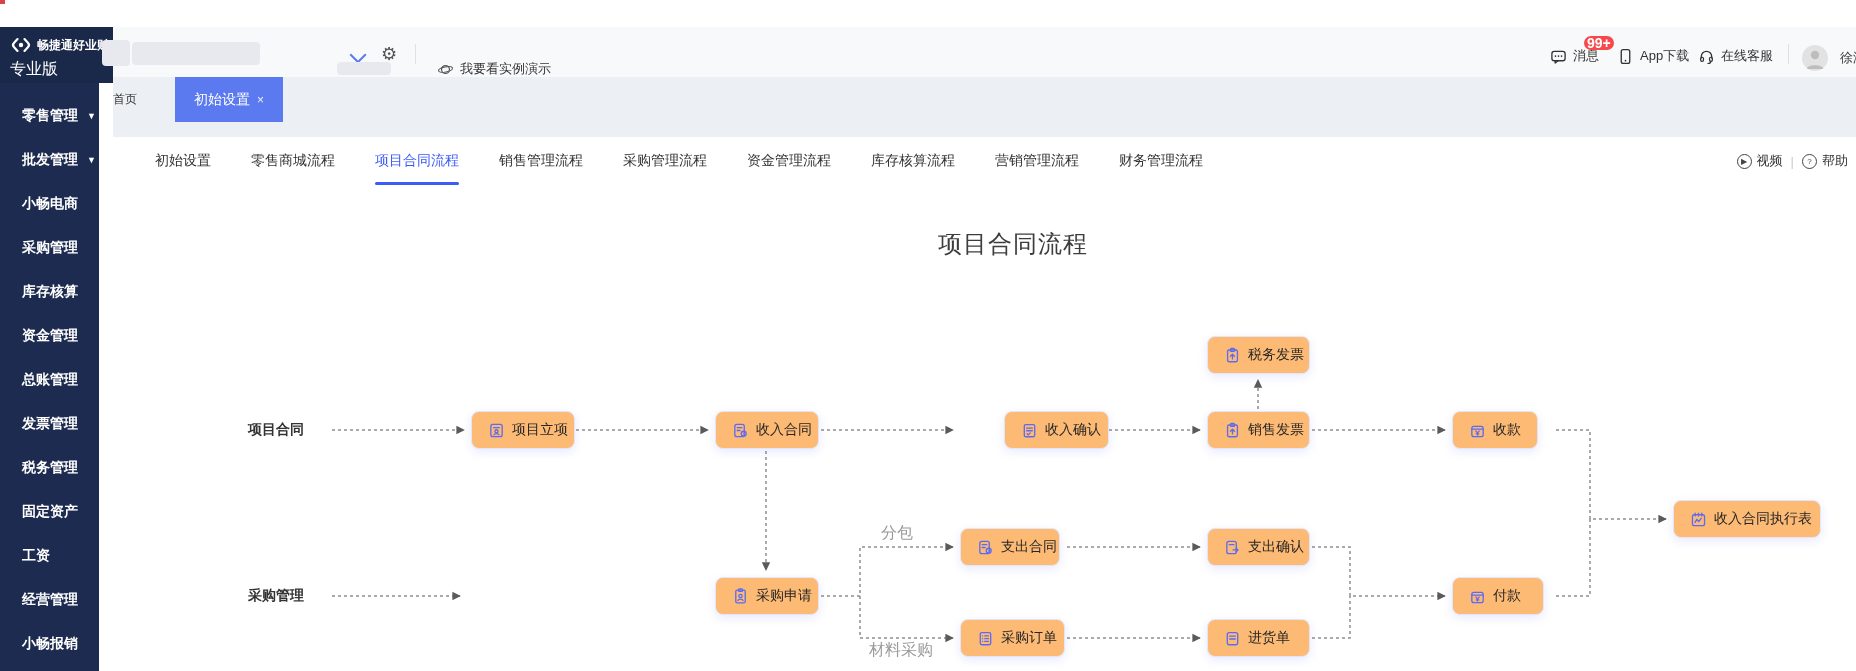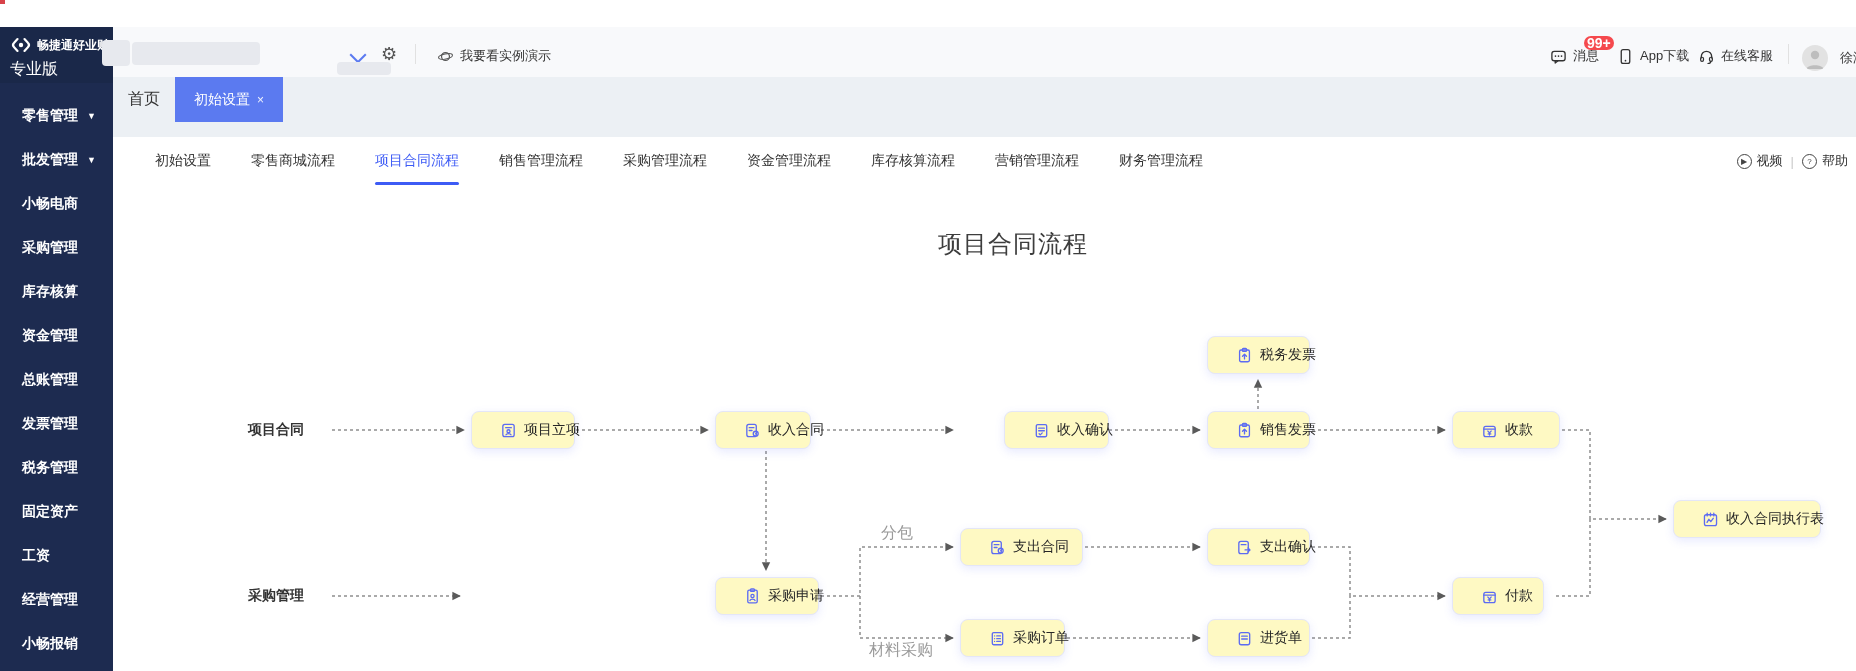--- a/index.html
+++ b/index.html
@@ -21,42 +21,42 @@
   .chevron-down{position:absolute;left:352px;top:49px;width:10px;height:10px;border-right:2px solid #5b7af0;border-bottom:2px solid #5b7af0;transform:rotate(45deg);}
   .gear{position:absolute;left:381px;top:44px;font-size:18px;color:#555;line-height:20px;}
   .tb-divider{position:absolute;top:44px;width:1px;height:20px;background:#e1e1e1;}
   .tb-item{position:absolute;top:46px;display:flex;align-items:center;gap:6px;font-size:13px;color:#333;height:20px;}
   .tb-icon{width:17px;height:17px;flex:0 0 auto;}
   .badge{position:absolute;left:1584px;top:36px;min-width:26px;height:14px;background:#f5494d;color:#fff;font-size:14px;font-weight:700;border-radius:8px;display:flex;align-items:center;justify-content:center;padding:0 3px;box-sizing:border-box;z-index:5;}
   .avatar{position:absolute;left:1802px;top:45px;width:26px;height:26px;border-radius:50%;background:#e2e2e2;overflow:hidden;}
   .user-name{position:absolute;left:1840px;top:49px;font-size:13px;color:#333;white-space:nowrap;}
   
   .main-area{position:absolute;left:113px;top:77px;width:1743px;height:594px;background:#ecf0f4;}
-  .wtab-home{position:absolute;left:113px;top:77px;width:62px;height:45px;display:flex;align-items:center;justify-content:center;font-size:16px;color:#333;z-index:2;}
+  .wtab-home{position:absolute;left:113px;top:77px;width:62px;height:45px;display:flex;align-items:center;font-size:12px;color:#333;z-index:2;}
   .wtab-active{position:absolute;left:175px;top:77px;width:108px;height:45px;background:#5b7af0;color:#fff;font-size:14px;display:flex;align-items:center;justify-content:center;gap:7px;z-index:2;}
   .wtab-close{font-size:12px;opacity:.9;}
   
-  .sidebar{position:absolute;left:0;top:83px;width:113px;height:588px;background:#1d2b50;z-index:3;}
+  .sidebar{position:absolute;left:0;top:83px;width:99px;height:588px;background:#1d2b50;z-index:3;}
   .side-list{padding-top:11px;}
   .side-item{height:44px;display:flex;align-items:center;padding-left:22px;color:#fff;font-size:14px;font-weight:700;cursor:pointer;}
   .side-caret{font-size:9px;margin-left:9px;color:#fff;}
   
   .card{position:absolute;left:113px;top:137px;width:1743px;height:534px;background:#fff;}
   .mtabs{position:absolute;left:113px;top:137px;width:1743px;height:48px;display:flex;align-items:stretch;padding-left:42px;box-sizing:border-box;}
   .mtab{display:flex;align-items:center;margin-right:40px;font-size:14px;color:#333;position:relative;cursor:pointer;white-space:nowrap;}
   .mtab.active{color:#3d5bf5;}
   .mtab.active::after{content:"";position:absolute;left:0;right:0;bottom:0;height:3px;background:#3d5bf5;border-radius:2px;}
   .mtabs-right{position:absolute;right:8px;top:0;height:48px;display:flex;align-items:center;gap:8px;font-size:13px;color:#333;}
   .circle-ic{width:15px;height:15px;border:1.3px solid #444;border-radius:50%;display:flex;align-items:center;justify-content:center;font-size:8px;color:#444;box-sizing:border-box;}
   .mr-sep{color:#c9c9c9;}
   .mr-group{display:flex;align-items:center;gap:5px;cursor:pointer;}
   .page-title{position:absolute;left:938px;top:228px;font-size:24px;color:#3d3d3d;font-weight:500;letter-spacing:1px;}
   
   .flow-svg{position:absolute;left:0;top:0;pointer-events:none;z-index:1;}
-  .flow-node{position:absolute;height:38px;background:#fef9c3;border:1px solid #e4e6f7;border-radius:8px;box-shadow:0 3px 10px rgba(92,103,245,.14);display:flex;align-items:center;gap:7px;padding-left:28px;box-sizing:border-box;font-size:14px;font-weight:500;color:#262626;z-index:2;cursor:pointer;white-space:nowrap;}
+  .flow-node{position:absolute;height:38px;background:#fdba74;border:1px solid #e4e6f7;border-radius:8px;box-shadow:0 3px 10px rgba(92,103,245,.14);display:flex;align-items:center;gap:7px;padding-left:16px;box-sizing:border-box;font-size:14px;font-weight:500;color:#262626;z-index:2;cursor:pointer;white-space:nowrap;}
   .flow-node svg{flex:0 0 auto;}
   .flow-label{position:absolute;transform:translate(-50%,-50%);font-size:14px;font-weight:700;color:#333;z-index:2;white-space:nowrap;}
   .edge-label{position:absolute;transform:translate(-50%,-50%);font-size:16px;color:#9b9b9b;z-index:2;white-space:nowrap;}
 </style>
 </head>
 <body>
 
 <div class="corner-speck"></div>
 
 <div class="topbar">
@@ -76,21 +76,21 @@
 </div>
 
 <div class="blur-patch" style="left:102px;top:40px;width:28px;height:26px;z-index:5;"></div>
 <div class="blur-patch" style="left:132px;top:42px;width:128px;height:23px;"></div>
 <div class="blur-patch" style="left:337px;top:62px;width:54px;height:13px;"></div>
 
 <div class="chevron-down"></div>
 <div class="gear">⚙</div>
 <div class="tb-divider" style="left:415px;"></div>
 
-<div class="tb-item" style="left:437px;">
+<div class="tb-item" style="left:437px;margin-top:13px;">
   <svg class="tb-icon" viewBox="0 0 18 18">
     <circle cx="9" cy="9" r="4.2" fill="none" stroke="#555" stroke-width="1.3"></circle>
     <ellipse cx="9" cy="9" rx="7.5" ry="2.6" fill="none" stroke="#555" stroke-width="1.1" transform="rotate(-12 9 9)"></ellipse>
   </svg>
   <span>我要看实例演示</span>
 </div>
 
 <div class="tb-item" style="left:1550px;">
   <svg class="tb-icon" viewBox="0 0 18 18">
     <rect x="2" y="3.5" width="14" height="10" rx="2.5" fill="none" stroke="#333" stroke-width="1.4"></rect>
@@ -240,21 +240,21 @@
 <div id="flow-layer">
     <div class="flow-node" style="left: 471px; top: 411px; width: 104px;">
       <svg width="17" height="17" viewBox="0 0 18 18" fill="none" stroke="#5c6bf2" stroke-width="1.4" stroke-linecap="round" stroke-linejoin="round">
         <rect x="3" y="2.5" width="12" height="13" rx="2"></rect>
         <line x1="6" y1="6" x2="12" y2="6"></line>
         <circle cx="9" cy="9.8" r="1.6"></circle>
         <path d="M6.4 13.6c.7-1.6 4.5-1.6 5.2 0"></path>
       </svg>
       <span>项目立项</span>
     </div>
-    <div class="flow-node" style="left: 715px; top: 411px; width: 96px;">
+    <div class="flow-node" style="left: 715px; top: 411px; width: 104px;">
       <svg width="17" height="17" viewBox="0 0 18 18" fill="none" stroke="#5c6bf2" stroke-width="1.4" stroke-linecap="round" stroke-linejoin="round">
         <rect x="3" y="2.5" width="10" height="13" rx="2"></rect>
         <line x1="5.5" y1="6" x2="10.5" y2="6"></line>
         <line x1="5.5" y1="9" x2="8.5" y2="9"></line>
         <circle cx="12.4" cy="12.4" r="2.6"></circle>
         <circle cx="12.4" cy="12.4" r="0.7" fill="#5c6bf2" stroke="none"></circle>
       </svg>
       <span>收入合同</span>
     </div>
     <div class="flow-node" style="left: 960px; top: 411px; width: 105px; margin-left: 44px;">
@@ -275,37 +275,37 @@
       <span>销售发票</span>
     </div>
     <div class="flow-node" style="left: 1207px; top: 336px; width: 103px;">
       <svg width="17" height="17" viewBox="0 0 18 18" fill="none" stroke="#5c6bf2" stroke-width="1.4" stroke-linecap="round" stroke-linejoin="round">
         <rect x="3.8" y="3.2" width="10.4" height="12.4" rx="1.5"></rect>
         <rect x="6.8" y="1.6" width="4.4" height="3" rx="1"></rect>
         <path d="M9 12.6V7.8M6.9 9.8L9 7.6l2.1 2.2"></path>
       </svg>
       <span>税务发票</span>
     </div>
-    <div class="flow-node" style="left: 1452px; top: 411px; width: 108px;">
+    <div class="flow-node" style="left: 1452px; top: 411px; width: 86px;">
       <svg width="17" height="17" viewBox="0 0 18 18" fill="none" stroke="#5c6bf2" stroke-width="1.4" stroke-linecap="round" stroke-linejoin="round">
         <rect x="3" y="4.6" width="12" height="10.8" rx="2"></rect>
         <path d="M3 7.6h12"></path>
         <path d="M7.3 9.6L9 11.5l1.7-1.9M9 11.5v2.3M7.6 12.6h2.8"></path>
       </svg>
       <span>收款</span>
     </div>
     <div class="flow-node" style="left: 1673px; top: 500px; width: 148px;">
       <svg width="17" height="17" viewBox="0 0 18 18" fill="none" stroke="#5c6bf2" stroke-width="1.4" stroke-linecap="round" stroke-linejoin="round">
         <rect x="2.6" y="4" width="12.8" height="11.4" rx="2"></rect>
         <path d="M5.5 2.4v2.8M9 2.4v2.8M12.5 2.4v2.8"></path>
         <path d="M5.3 12l2-3.2 2 2.5 2.6-3.6"></path>
       </svg>
       <span>收入合同执行表</span>
     </div>
-    <div class="flow-node" style="left: 960px; top: 528px; width: 123px;">
+    <div class="flow-node" style="left: 960px; top: 528px; width: 100px;">
       <svg width="17" height="17" viewBox="0 0 18 18" fill="none" stroke="#5c6bf2" stroke-width="1.4" stroke-linecap="round" stroke-linejoin="round">
         <rect x="3" y="2.5" width="10" height="13" rx="2"></rect>
         <line x1="5.5" y1="6" x2="10.5" y2="6"></line>
         <line x1="5.5" y1="9" x2="8.5" y2="9"></line>
         <circle cx="12.4" cy="12.4" r="2.6"></circle>
         <circle cx="12.4" cy="12.4" r="0.7" fill="#5c6bf2" stroke="none"></circle>
       </svg>
       <span>支出合同</span>
     </div>
     <div class="flow-node" style="left: 1207px; top: 528px; width: 103px;">

